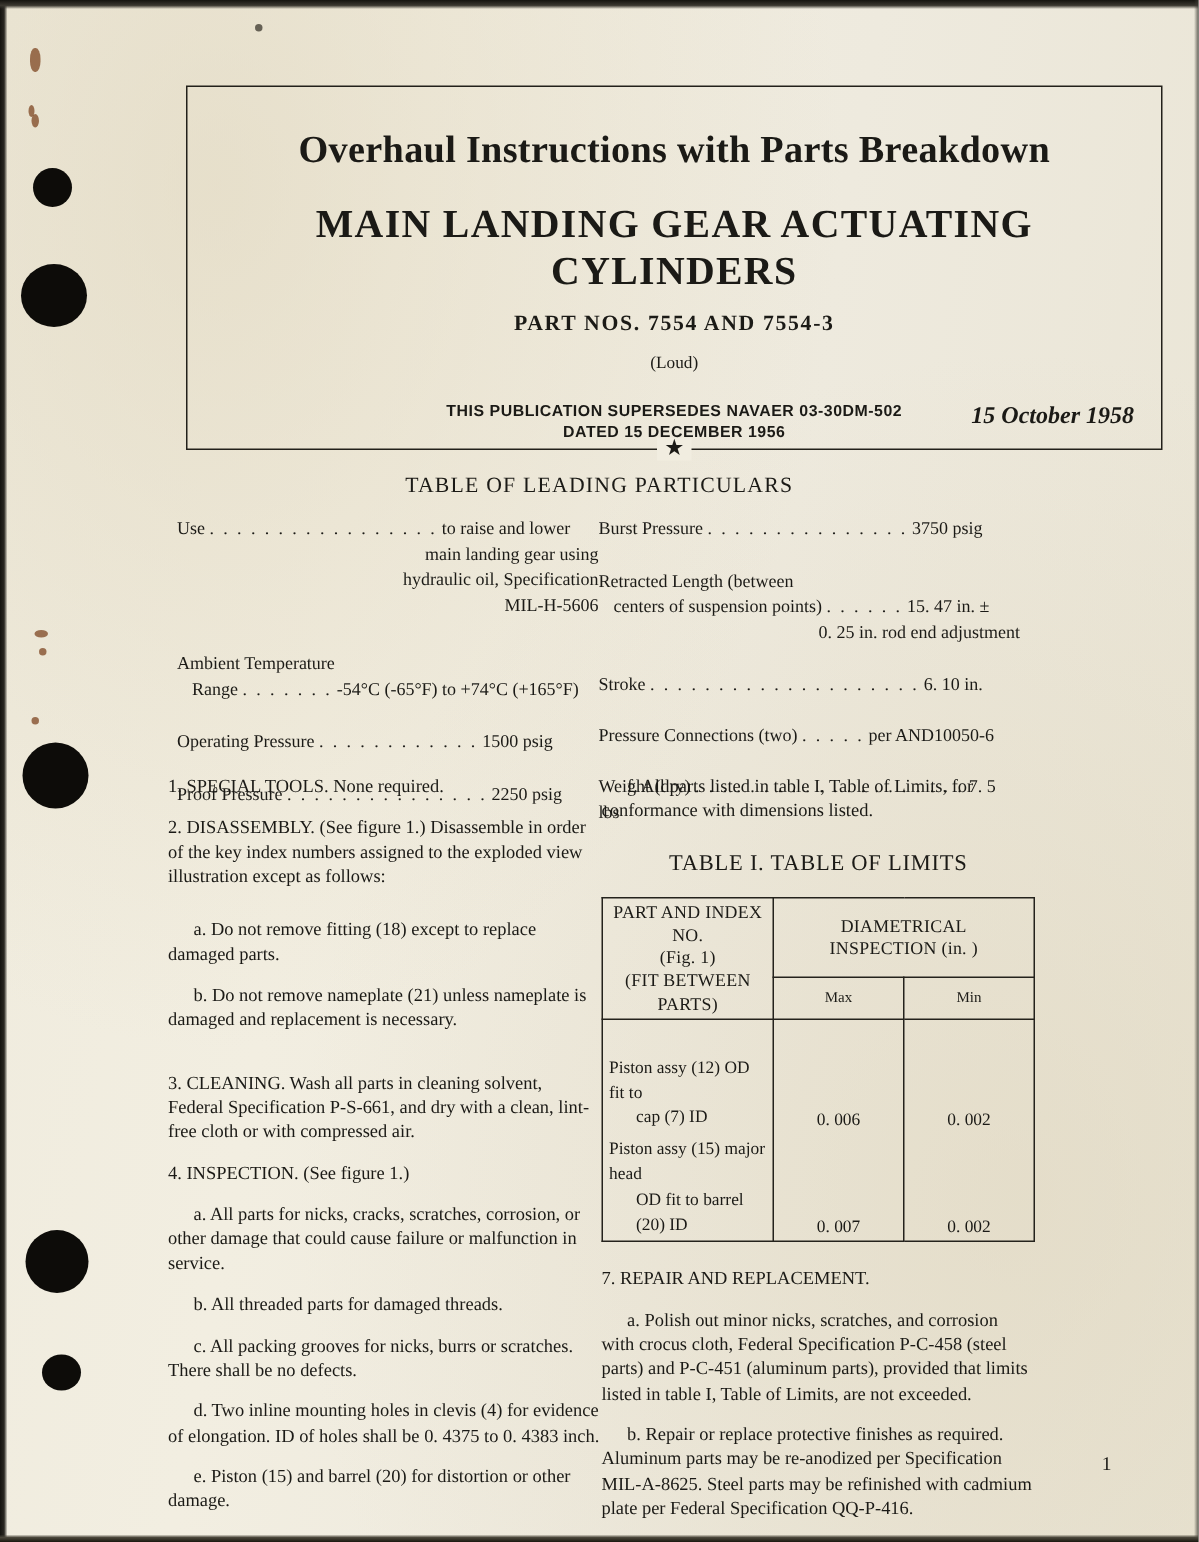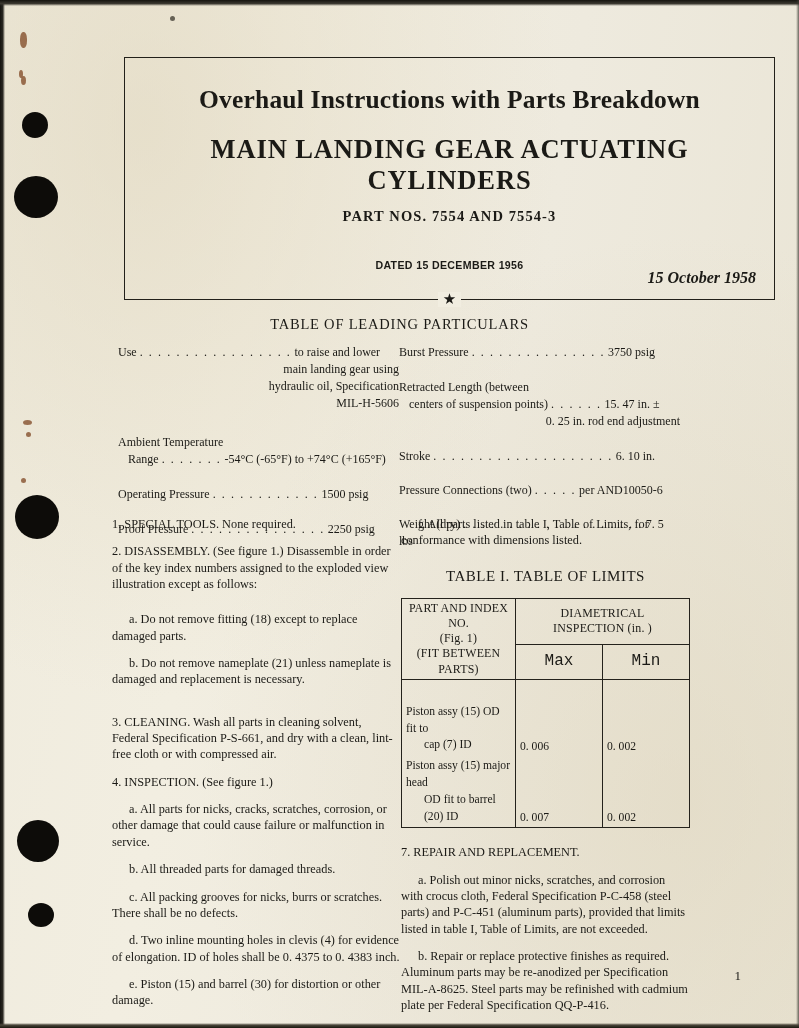--- a/index.html
+++ b/index.html
@@ -235,24 +235,24 @@
   .lim-head-left .ln2 { display:block; }
   .lim-head-left .ln3 { display:block; }
   .lim-head-right {
     text-align: center;
     line-height: 1.28;
     font-size: 11.9px;
     letter-spacing: 0.2px;
     padding: 3px 4px 2px 4px;
     border-bottom: 1.5px solid #24221c;
   }
-  .lim-sub { text-align: center; font-size: 16px; padding: 1px 4px; width: 78px; font-family: Liberation Mono, monospace; }
+  .lim-sub { text-align: center; font-size: 10px; padding: 1px 4px; width: 78px; }
   .lim-part { padding: 5px 4px 5px 6px; line-height: 1.45; }
   .lim-part .l2 { display: block; padding-left: 18px; }
-  .lim-num { text-align: left; vertical-align: bottom; padding-bottom: 5px; }
+  .lim-num { text-align: center; vertical-align: bottom; padding-bottom: 5px; }
   .limits .spacer-row td { border: 1.5px solid #24221c; border-top: none; border-bottom: none; height: 18px; }
 
   .pageno {
     position: absolute;
     right: 58px;
     bottom: 44px;
     font-size: 13px;
   }
 </style>
 </head>
@@ -278,22 +278,23 @@
   <div class="speck" style="left:26px; top:432px; width:5px; height:5px;"></div>
   <div class="speck" style="left:21px; top:478px; width:5px; height:5px;"></div>
   <div class="speck" style="left:170px; top:16px; width:5px; height:5px; background:#3a352c;"></div>
 
   <div class="header-box">
 
     <div class="hdr-inner">
       <div class="title-1">Overhaul Instructions with Parts Breakdown</div>
       <div class="title-2">MAIN LANDING GEAR ACTUATING CYLINDERS</div>
       <div class="title-3">PART NOS. 7554 AND 7554-3</div>
+      <div class="title-loud">(Loud)</div>
       <div class="supersedes">
-        <br>
+        <span>THIS PUBLICATION SUPERSEDES NAVAER 03-30DM-502</span><br>
         <span>DATED 15 DECEMBER 1956</span>
       </div>
     </div>
 
     <div class="pubdate">15 October 1958</div>
 
   </div>
 
   <div class="star-divider">
     <span class="star-glyph">★</span>
@@ -385,21 +386,21 @@
           <p class="para">2.  DISASSEMBLY.  (See figure 1.)  Disassemble in order of the key index numbers assigned to the exploded view illustration except as follows:</p>
           <div class="gap-lg"></div>
           <p class="para ind">a.  Do not remove fitting (18) except to replace damaged parts.</p>
           <p class="para ind">b.  Do not remove nameplate (21) unless nameplate is damaged and replacement is necessary.</p>
           <p class="para" style="margin-top:26px;">3.  CLEANING.  Wash all parts in cleaning solvent, Federal Specification P-S-661, and dry with a clean, lint-free cloth or with compressed air.</p>
           <p class="para">4.  INSPECTION.  (See figure 1.)</p>
           <p class="para ind">a.  All parts for nicks, cracks, scratches, corrosion, or other damage that could cause failure or malfunction in service.</p>
           <p class="para ind">b.  All threaded parts for damaged threads.</p>
           <p class="para ind">c.  All packing grooves for nicks, burrs or scratches.  There shall be no defects.</p>
           <p class="para ind">d.  Two inline mounting holes in clevis (4) for evidence of elongation.  ID of holes shall be 0. 4375 to 0. 4383 inch.</p>
-          <p class="para ind">e.  Piston (15) and barrel (30) for distortion or other damage.</p>
+          <p class="para ind">e.  Piston (15) and barrel (20) for distortion or other damage.</p>
         </td>
 
         <td class="bcol-r">
           <p class="para ind">f.  All parts listed in table I, Table of Limits, for conformance with dimensions listed.</p>
 
           <div class="limits-caption">TABLE I.  TABLE OF LIMITS</div>
 
           <table class="limits">
             <tbody>
                   <tr>
@@ -417,21 +418,21 @@
               <td class="lim-sub">Max</td>
               <td class="lim-sub">Min</td>
             </tr>
             <tr class="spacer-row">
               <td></td>
               <td></td>
               <td></td>
             </tr>
             <tr style="border:none;">
               <td class="lim-part" style="border-top:none;border-bottom:none;">
-                <span>Piston assy (15) OD fit to</span>
+                <span>Piston assy (12) OD fit to</span>
                 <span class="l2">cap (7) ID</span>
               </td>
               <td class="lim-num" style="border-top:none;border-bottom:none;">0. 006</td>
               <td class="lim-num" style="border-top:none;border-bottom:none;">0. 002</td>
             </tr>
             <tr>
               <td class="lim-part" style="border-top:none;">
                 <span>Piston assy (15) major head</span>
                 <span class="l2">OD fit to barrel (20) ID</span>
               </td>

